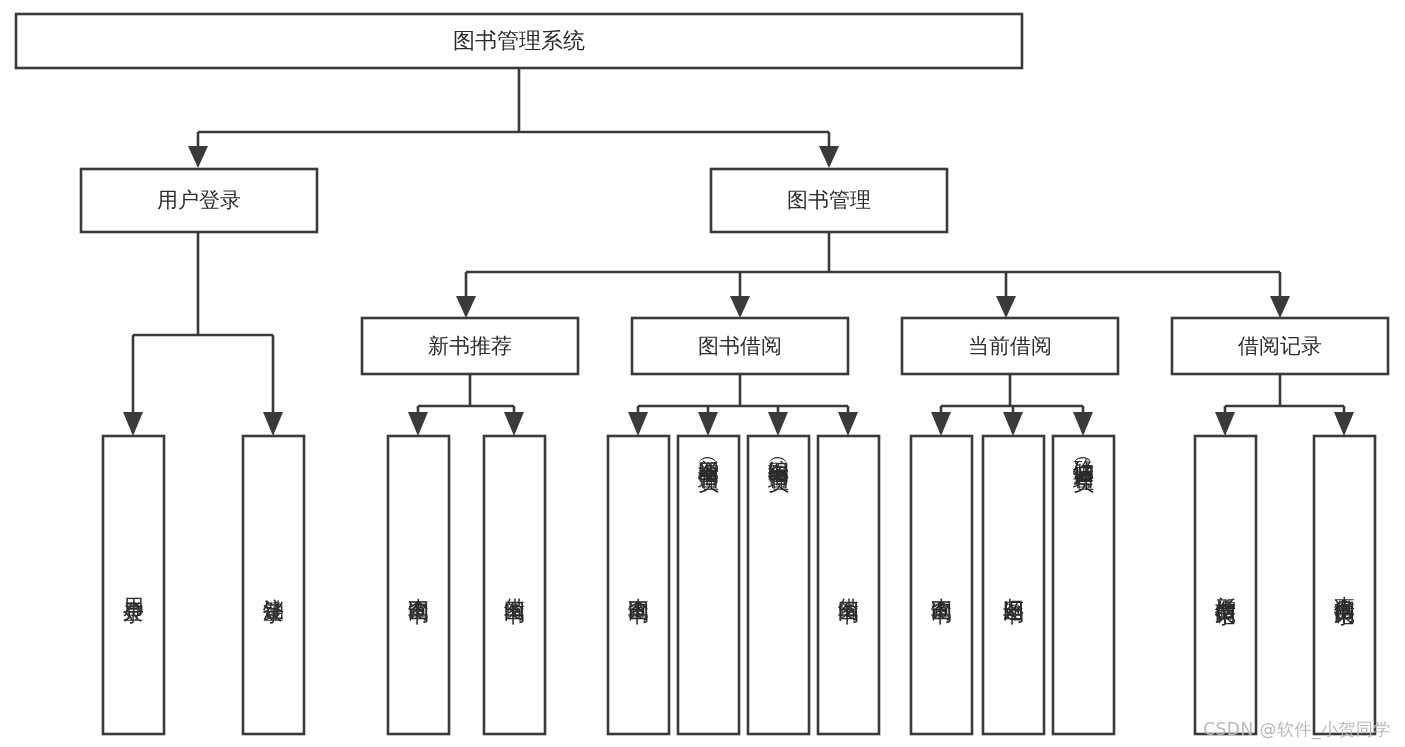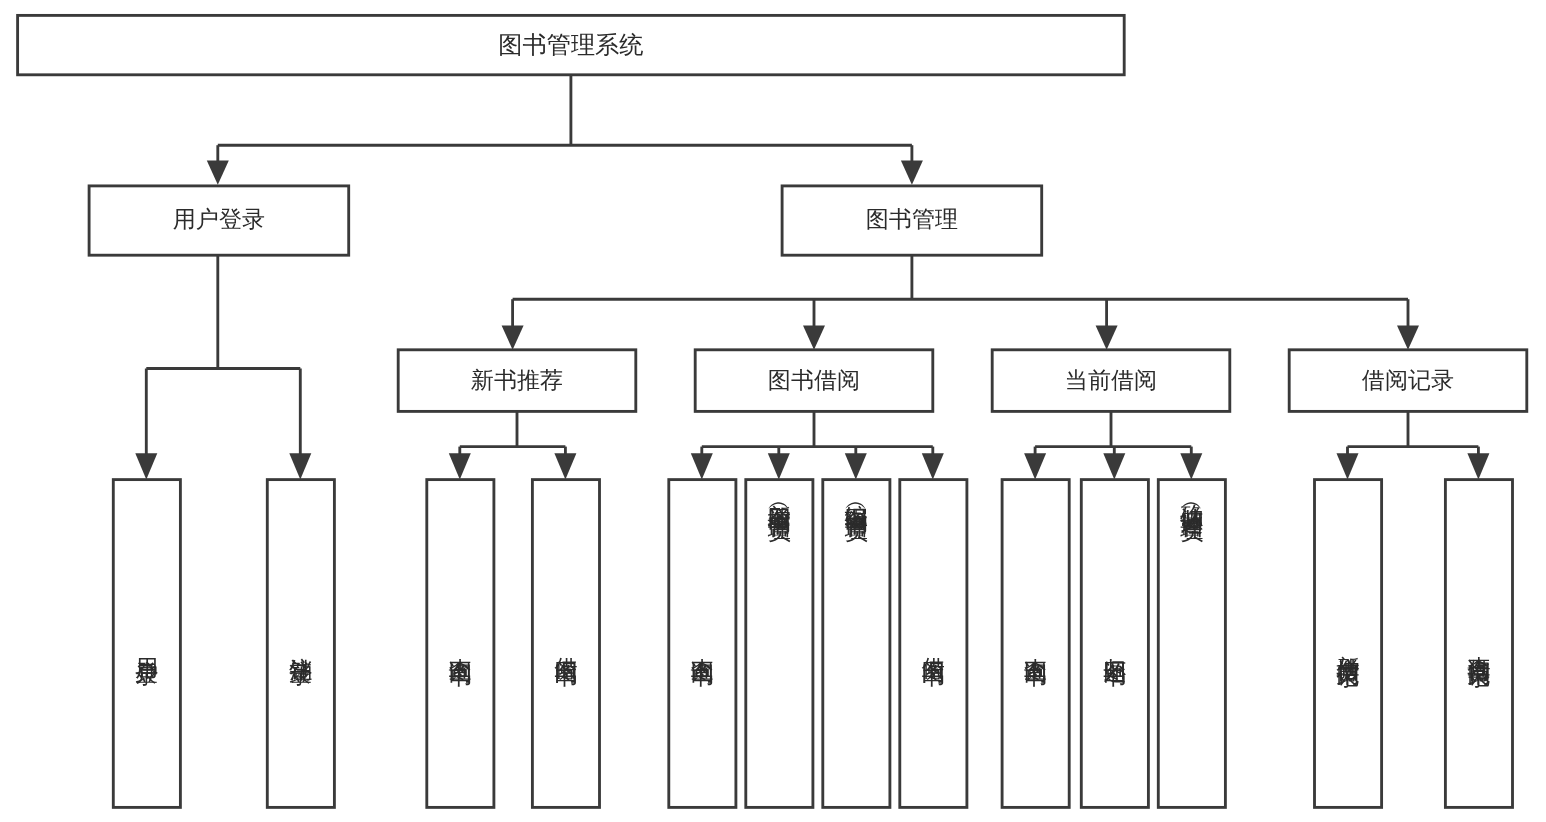--- a/index.html
+++ b/index.html
@@ -234,13 +234,14 @@
   <div class="leaf-label-wrap" style="left:1053px;top:436px;width:61px;height:298px;align-items:flex-start;">
     <span class="leaf-label" style="margin-top:6px;">确认归还（管理员）</span>
   </div>
   <div class="leaf-label-wrap" style="left:1195px;top:436px;width:61px;height:298px;">
     <span class="leaf-label">新增借阅记录</span>
   </div>
   <div class="leaf-label-wrap" style="left:1314px;top:436px;width:61px;height:298px;">
     <span class="leaf-label">查询借阅记录</span>
   </div>
 
+  <div class="watermark">CSDN @软件_小贺同学</div>
 </div>
 
 </body></html>

